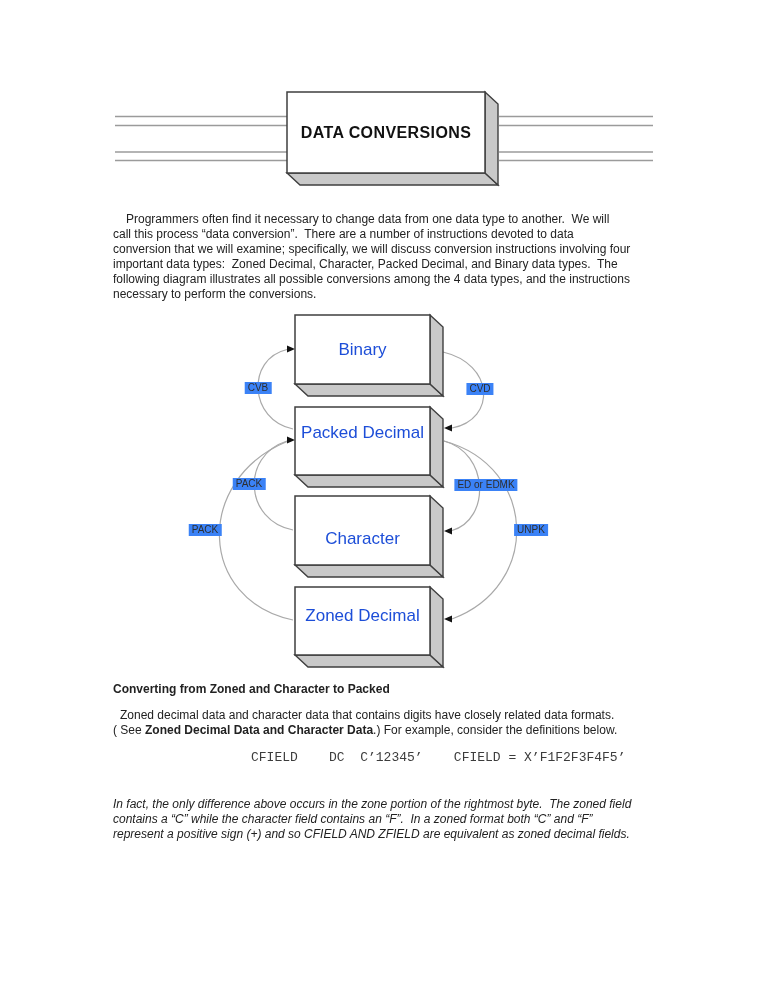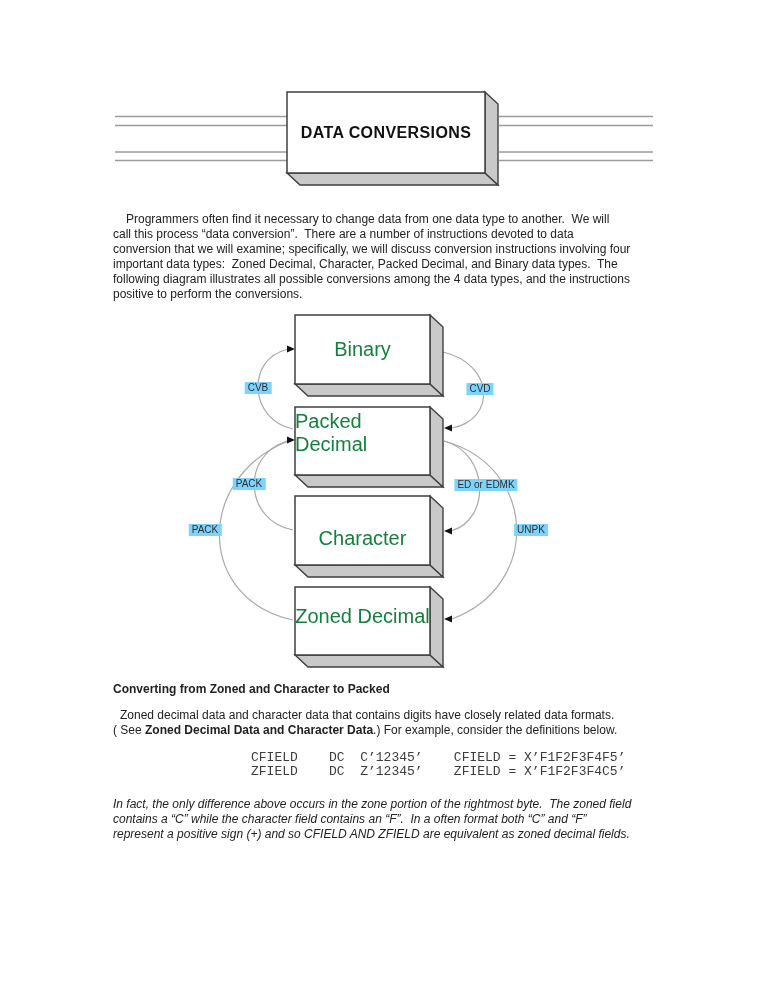--- a/index.html
+++ b/index.html
@@ -14,25 +14,25 @@
   .curve { fill:none; stroke:#a9a9a9; stroke-width:1.2; }
   .ah    { fill:#121212; }
 
   .title-label {
     position:absolute; left:287px; top:92px; width:198px; height:81px;
     display:flex; align-items:center; justify-content:center;
     font-size:16px; font-weight:bold; letter-spacing:0.4px; color:#111;border-radius:25px;
   }
   .box-label {
     position:absolute; width:135px; display:flex; align-items:center; justify-content:center;
-    font-size:20px; color:#15803d;
+    font-size:17px; color:#1d4ed8;
   }
   .arrow-label {
     position:absolute; transform:translate(-50%,-50%);
-    background:#7dd3fc; padding:0 3px; line-height:12px;
+    background:#3b82f6; padding:0 3px; line-height:12px;
     font-size:10px; color:#2e2e2e; white-space:nowrap;
   }
   .text-block { position:absolute; left:113px; }
   .line { white-space:pre; font-size:12px; line-height:15px; }
   .b { font-weight:bold; }
   .indent   { padding-left:13px; }
   .indent-sm{ padding-left:7px; }
   .heading  { font-size:12px; font-weight:bold; white-space:pre; }
   .code {
     position:absolute; left:223px; top:751px;
@@ -124,34 +124,33 @@
   <div class="arrow-label" style="left:486px; top:485px;">ED or EDMK</div>
   <div class="arrow-label" style="left:205px; top:530px;">PACK</div>
   <div class="arrow-label" style="left:531px; top:530px;">UNPK</div>
 
   <div class="text-block" style="top:212px;">
     <div class="line indent">Programmers often find it necessary to change data from one data type to another.  We will</div>
     <div class="line">call this process “data conversion”.  There are a number of instructions devoted to data</div>
     <div class="line">conversion that we will examine; specifically, we will discuss conversion instructions involving four</div>
     <div class="line">important data types:  Zoned Decimal, Character, Packed Decimal, and Binary data types.  The</div>
     <div class="line">following diagram illustrates all possible conversions among the 4 data types, and the instructions</div>
-    <div class="line">positive to perform the conversions.</div>
+    <div class="line">necessary to perform the conversions.</div>
   </div>
 
   <div class="text-block heading" style="top:682px;">Converting from Zoned and Character to Packed</div>
 
   <div class="text-block" style="top:708px;">
     <div class="line indent-sm">Zoned decimal data and character data that contains digits have closely related data formats.</div>
     <div class="line"><span>( See </span><span class="b">Zoned Decimal Data and Character Data</span><span>.) For example, consider the definitions below.</span></div>
   </div>
 
   <div class="code">
     <div class="cline">CFIELD    DC  C’12345’    CFIELD = X’F1F2F3F4F5’</div>
-    <div class="cline">ZFIELD    DC  Z’12345’    ZFIELD = X’F1F2F3F4C5’</div>
   </div>
 
   <div class="text-block" style="top:797px;font-style:italic;">
     <div class="line">In fact, the only difference above occurs in the zone portion of the rightmost byte.  The zoned field</div>
-    <div class="line">contains a “C” while the character field contains an “F”.  In a often format both “C” and “F”</div>
+    <div class="line">contains a “C” while the character field contains an “F”.  In a zoned format both “C” and “F”</div>
     <div class="line">represent a positive sign (+) and so CFIELD AND ZFIELD are equivalent as zoned decimal fields.</div>
   </div>
 
 </div>
 
 </body></html>

